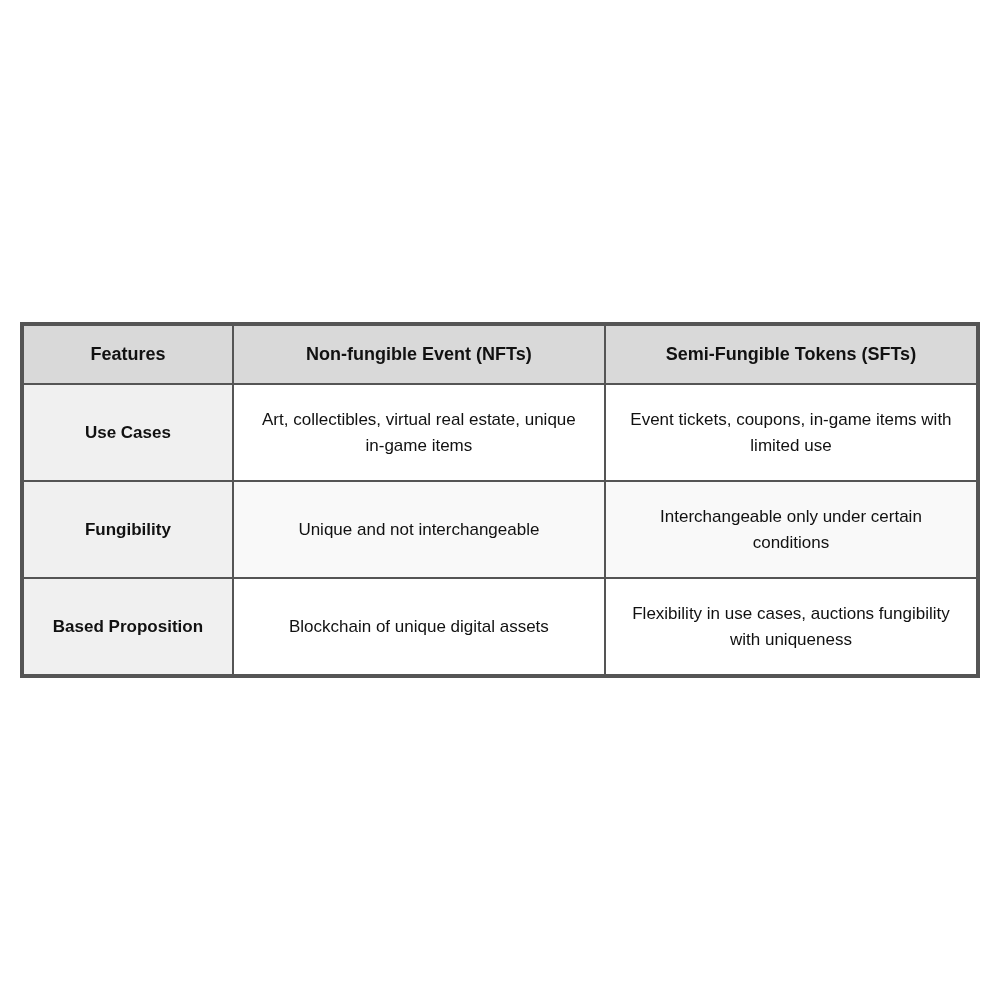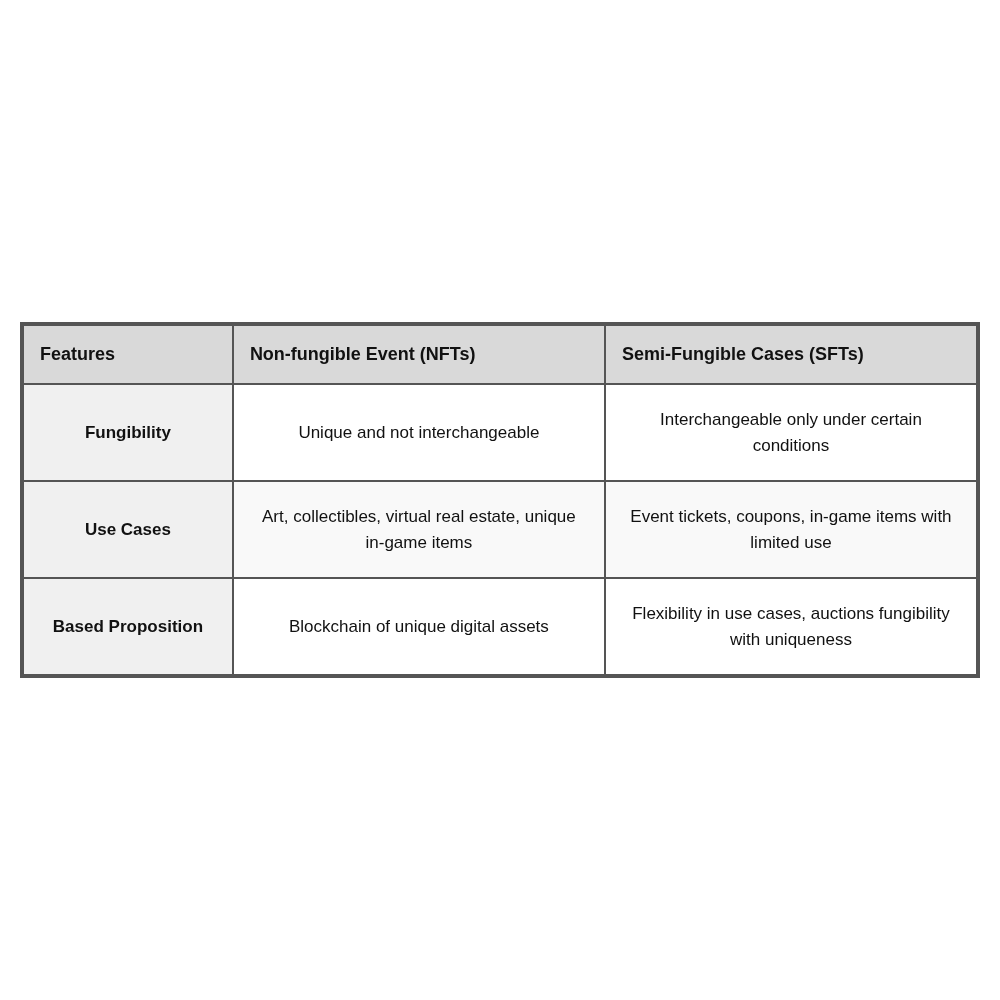--- a/index.html
+++ b/index.html
@@ -29,21 +29,21 @@
       border-collapse: collapse;
     }
 
     thead tr {
       background-color: #d9d9d9;
     }
 
     thead th {
       border: 2px solid #555;
       padding: 18px 16px;
-      text-align: left;
+      text-align: center;
       font-size: 18px;
       font-weight: bold;
       color: #111;
       vertical-align: middle;
     }
 
     tbody tr {
       background-color: #ffffff;
     }
 
@@ -78,33 +78,33 @@
   </style>
 </head>
 <body>
 
 <div class="table-container">
   <table>
     <thead>
       <tr>
         <th>Features</th>
         <th>Non-fungible Event (NFTs)</th>
-        <th>Semi-Fungible Cases (SFTs)</th>
+        <th>Semi-Fungible Tokens (SFTs)</th>
       </tr>
     </thead>
     <tbody id="table-body">
     <tr>
+          <td class="feature-cell">Use Cases</td>
+          <td class="nft-cell">Art, collectibles, virtual real estate, unique in-game items</td>
+          <td class="sft-cell">Event tickets, coupons, in-game items with limited use</td>
+        </tr>
+        <tr>
           <td class="feature-cell">Fungibility</td>
           <td class="nft-cell">Unique and not interchangeable</td>
           <td class="sft-cell">Interchangeable only under certain conditions</td>
-        </tr>
-        <tr>
-          <td class="feature-cell">Use Cases</td>
-          <td class="nft-cell">Art, collectibles, virtual real estate, unique in-game items</td>
-          <td class="sft-cell">Event tickets, coupons, in-game items with limited use</td>
         </tr>
         <tr>
           <td class="feature-cell">Based Proposition</td>
           <td class="nft-cell">Blockchain of unique digital assets</td>
           <td class="sft-cell">Flexibility in use cases, auctions fungibility with uniqueness</td>
         </tr>
       </tbody>
   </table>
 </div>
 

